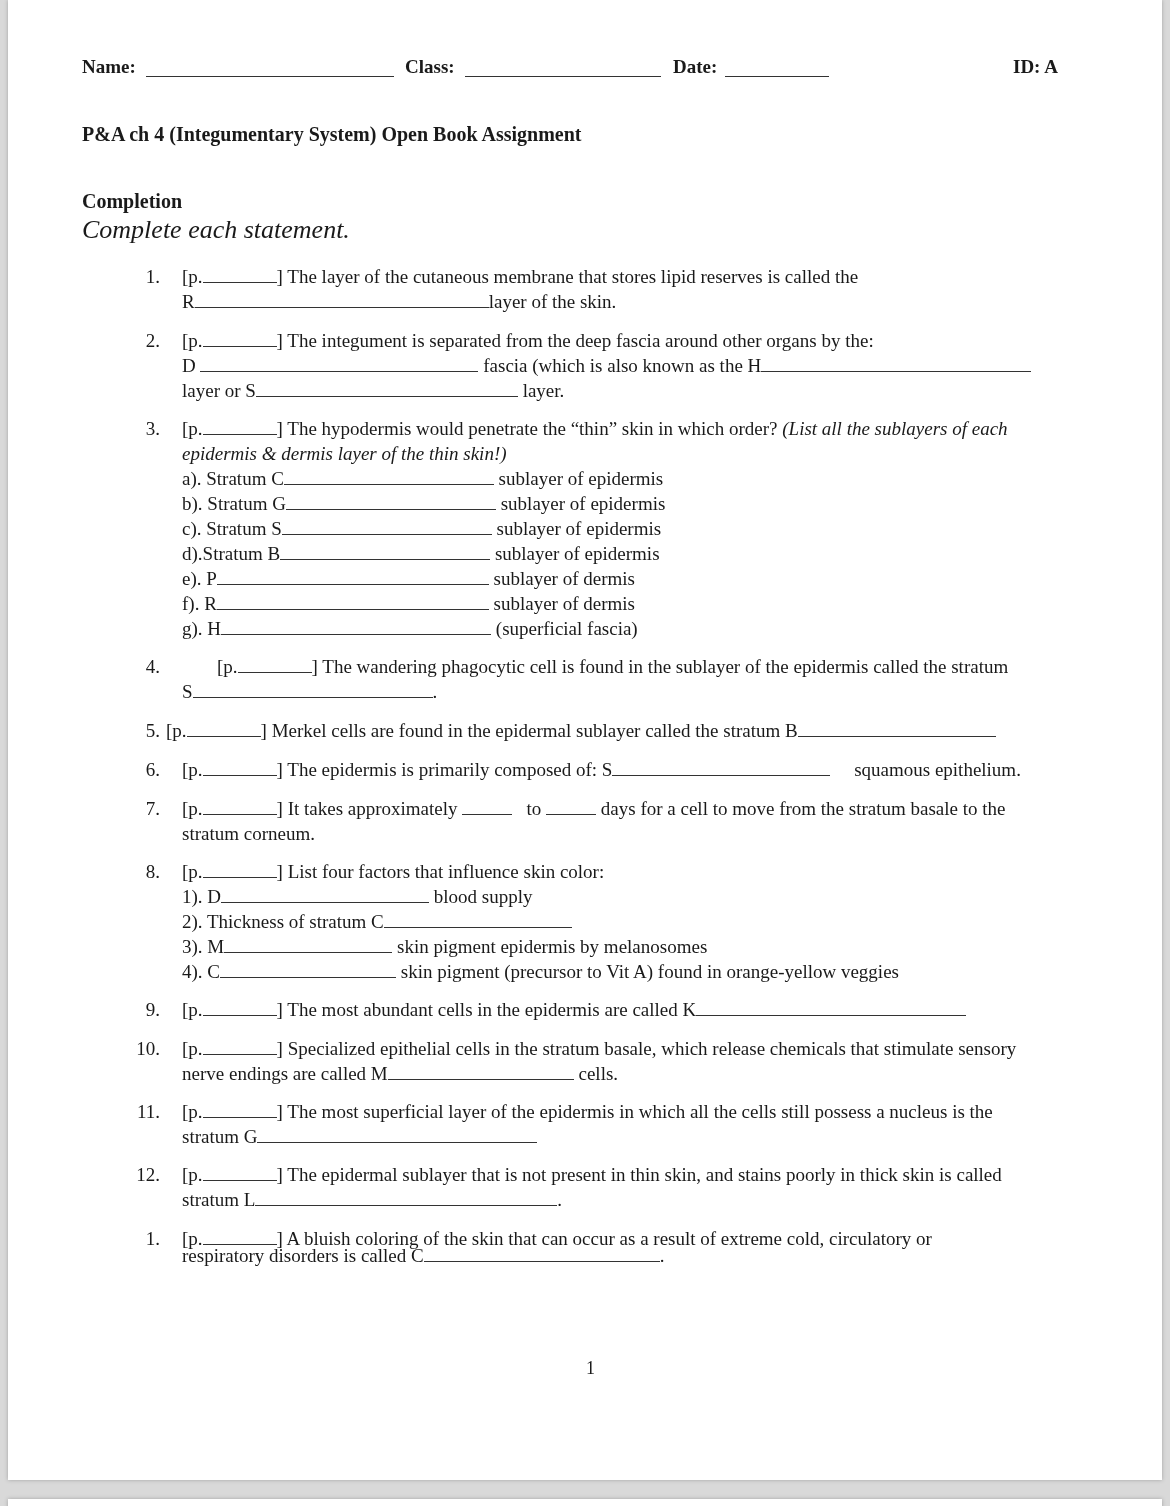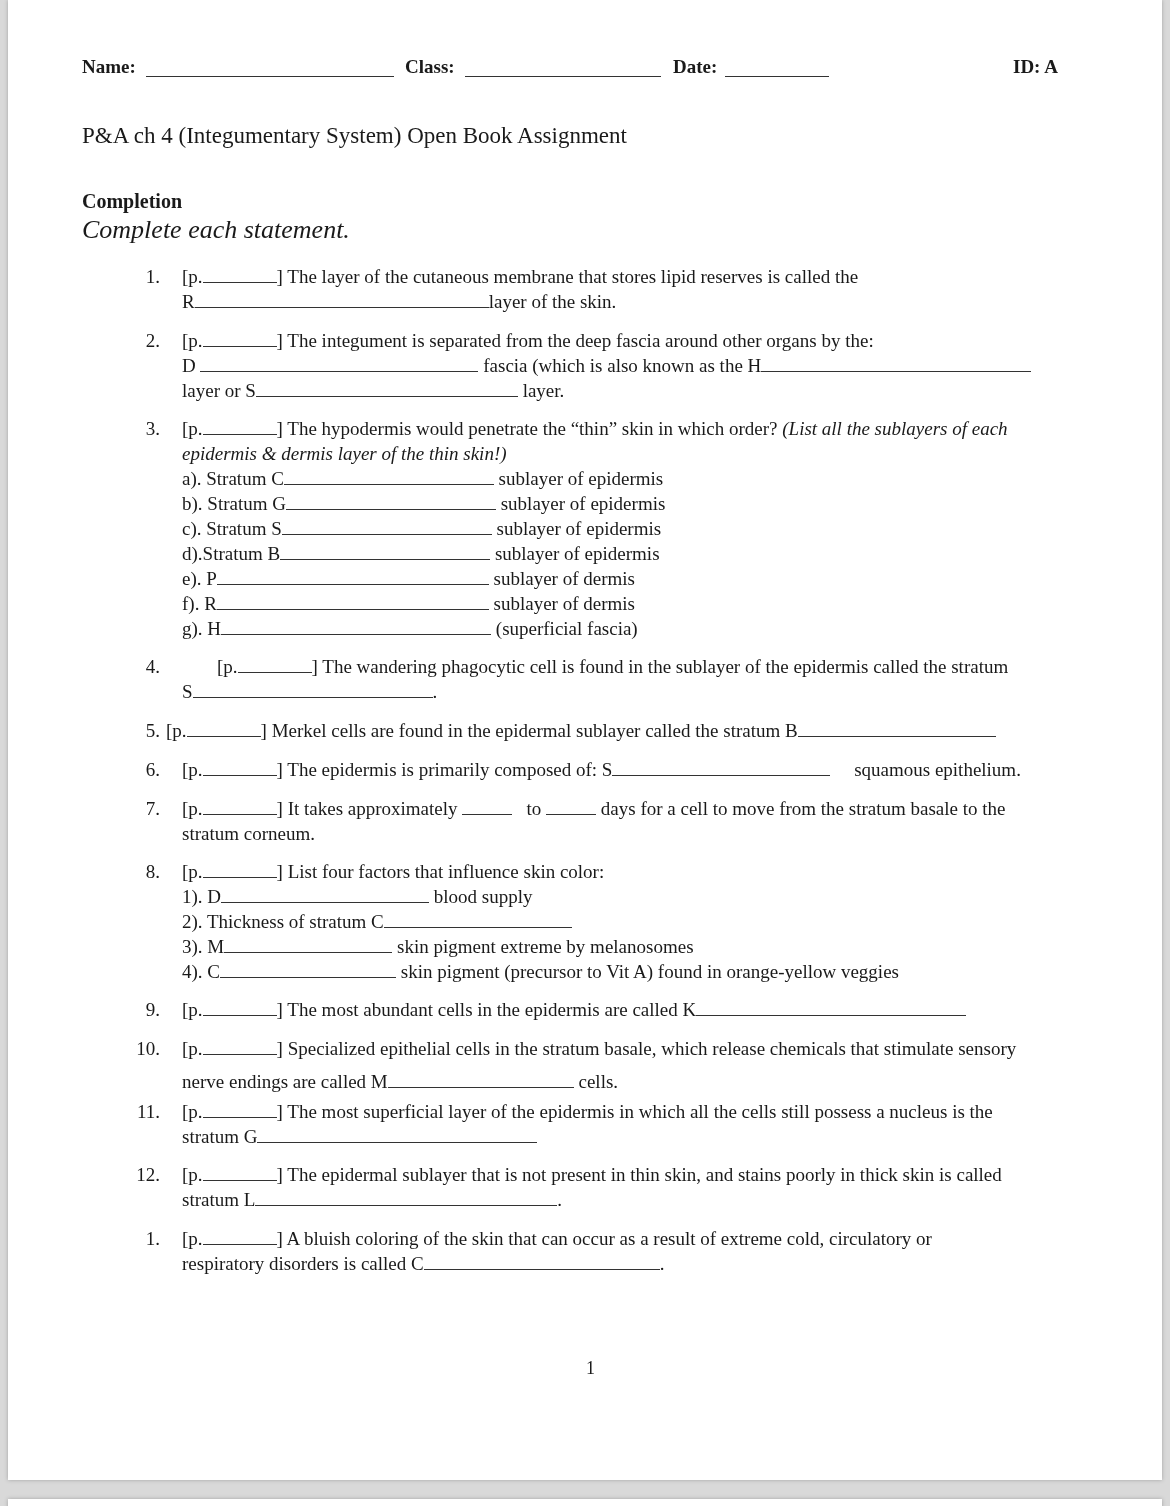--- a/index.html
+++ b/index.html
@@ -11,21 +11,21 @@
     position:absolute; left:8px; top:0; width:1154px; height:1480px; background:#ffffff;
     box-shadow:0 0 4px rgba(0,0,0,0.25);
   }
   .page2 {
     position:absolute; left:8px; top:1499px; width:1154px; height:40px; background:#ffffff;
     box-shadow:0 0 4px rgba(0,0,0,0.25);
   }
   .abs { position:absolute; white-space:nowrap; }
   .hdr { font-weight:bold; font-size:19px; }
   .blank { display:inline-block; border-bottom:1.4px solid #333; height:14px; vertical-align:baseline; }
-  .title { font-weight:normal; font-size:23px; }
+  .title { font-weight:bold; font-size:20px; }
   .sec { font-weight:bold; font-size:20px; }
   .ins { font-style:italic; font-size:26px; }
   .q { font-size:19px; line-height:25px; }
   .num { position:absolute; text-align:right; width:30px; }
   .it { font-style:italic; }
   .pnum { font-size:18px; }
 </style>
 </head>
 <body>
 
@@ -91,46 +91,46 @@
   <span class="num">7.</span>
   <span style="position:absolute;left:52px;"><span>[p.</span><span class="blank" style="width:74px;"></span><span>]</span> <span>It takes approximately</span> <span class="blank" style="width:50px;"></span> &nbsp;&nbsp;<span>to</span> <span class="blank" style="width:50px;"></span> <span>days for a cell to move from the stratum basale to the</span></span>
   <span style="position:absolute;left:52px;top:25px;">stratum corneum.</span>
 </div>
 
 <div class="abs q" style="left:130px;top:859px;">
   <span class="num">8.</span>
   <span style="position:absolute;left:52px;"><span>[p.</span><span class="blank" style="width:74px;"></span><span>]</span> <span>List four factors that influence skin color:</span></span>
   <span style="position:absolute;left:52px;top:25px;"><span>1). D</span><span class="blank" style="width:208px;"></span> <span>blood supply</span></span>
   <span style="position:absolute;left:52px;top:50px;"><span>2). Thickness of stratum C</span><span class="blank" style="width:188px;"></span></span>
-  <span style="position:absolute;left:52px;top:75px;"><span>3). M</span><span class="blank" style="width:168px;"></span> <span>skin pigment extreme by melanosomes</span></span>
+  <span style="position:absolute;left:52px;top:75px;"><span>3). M</span><span class="blank" style="width:168px;"></span> <span>skin pigment epidermis by melanosomes</span></span>
   <span style="position:absolute;left:52px;top:100px;"><span>4). C</span><span class="blank" style="width:176px;"></span> <span>skin pigment (precursor to Vit A) found in orange-yellow veggies</span></span>
 </div>
 
 <div class="abs q" style="left:130px;top:997px;">
   <span class="num">9.</span>
   <span style="position:absolute;left:52px;"><span>[p.</span><span class="blank" style="width:74px;"></span><span>]</span> <span>The most abundant cells in the epidermis are called K</span><span class="blank" style="width:270px;"></span></span>
 </div>
 
 <div class="abs q" style="left:130px;top:1036px;">
   <span class="num">10.</span>
   <span style="position:absolute;left:52px;"><span>[p.</span><span class="blank" style="width:74px;"></span><span>]</span> <span>Specialized epithelial cells in the stratum basale, which release chemicals that stimulate sensory</span></span>
-  <span style="position:absolute;left:52px;top:25px;margin-top:8px;"><span>nerve endings are called M</span><span class="blank" style="width:186px;"></span> <span>cells.</span></span>
+  <span style="position:absolute;left:52px;top:25px;"><span>nerve endings are called M</span><span class="blank" style="width:186px;"></span> <span>cells.</span></span>
 </div>
 
 <div class="abs q" style="left:130px;top:1099px;">
   <span class="num">11.</span>
   <span style="position:absolute;left:52px;"><span>[p.</span><span class="blank" style="width:74px;"></span><span>]</span> <span>The most superficial layer of the epidermis in which all the cells still possess a nucleus is the</span></span>
   <span style="position:absolute;left:52px;top:25px;"><span>stratum G</span><span class="blank" style="width:280px;"></span></span>
 </div>
 
 <div class="abs q" style="left:130px;top:1162px;">
   <span class="num">12.</span>
   <span style="position:absolute;left:52px;"><span>[p.</span><span class="blank" style="width:74px;"></span><span>]</span> <span>The epidermal sublayer that is not present in thin skin, and stains poorly in thick skin is called</span></span>
   <span style="position:absolute;left:52px;top:25px;"><span>stratum L</span><span class="blank" style="width:302px;"></span><span>.</span></span>
 </div>
 
 <div class="abs q" style="left:130px;top:1226px;">
   <span class="num">1.</span>
   <span style="position:absolute;left:52px;"><span>[p.</span><span class="blank" style="width:74px;"></span><span>]</span> <span>A bluish coloring of the skin that can occur as a result of extreme cold, circulatory or</span></span>
-  <span style="position:absolute;left:52px;top:25px;"><span>respiratory disorders is called C</span><span class="blank" style="width:236px;"></span><span>.</span></span>
+  <span style="position:absolute;left:52px;top:17px;"><span>respiratory disorders is called C</span><span class="blank" style="width:236px;"></span><span>.</span></span>
 </div>
 
 <span class="abs pnum" style="left:586px;top:1358px;">1</span>
 
 </body></html>

